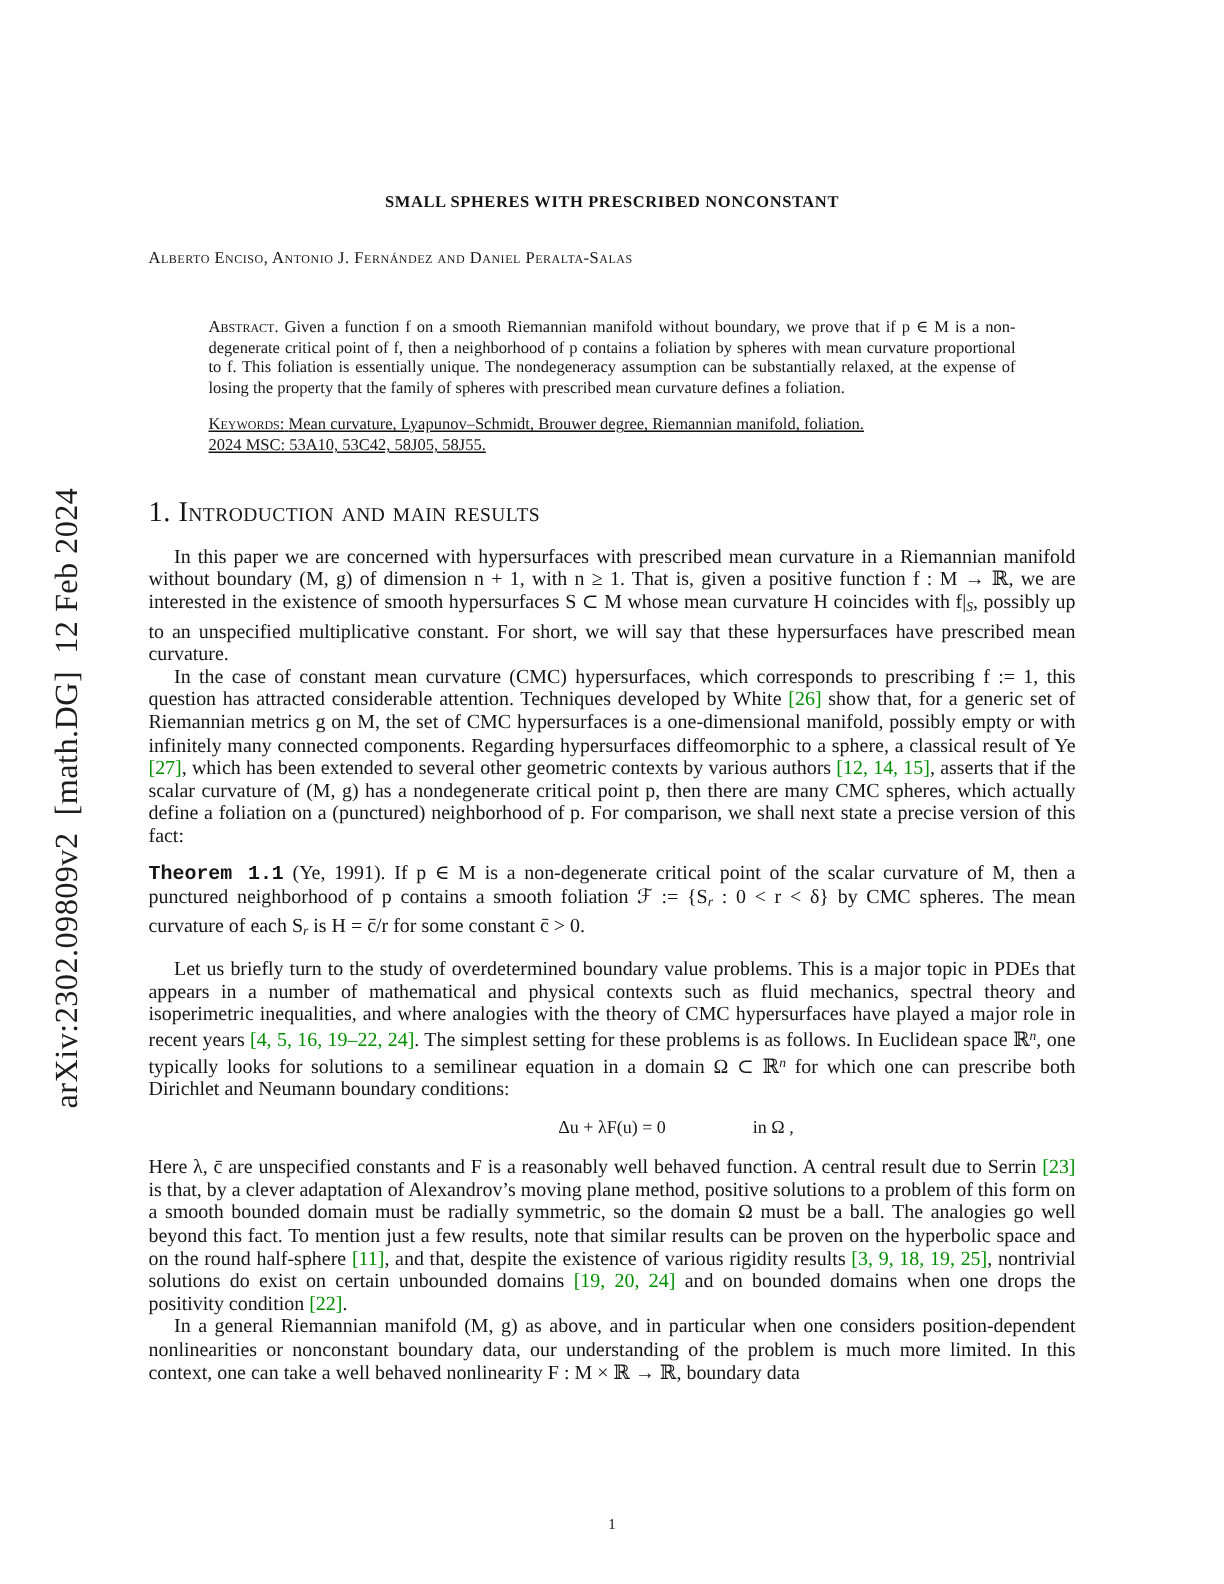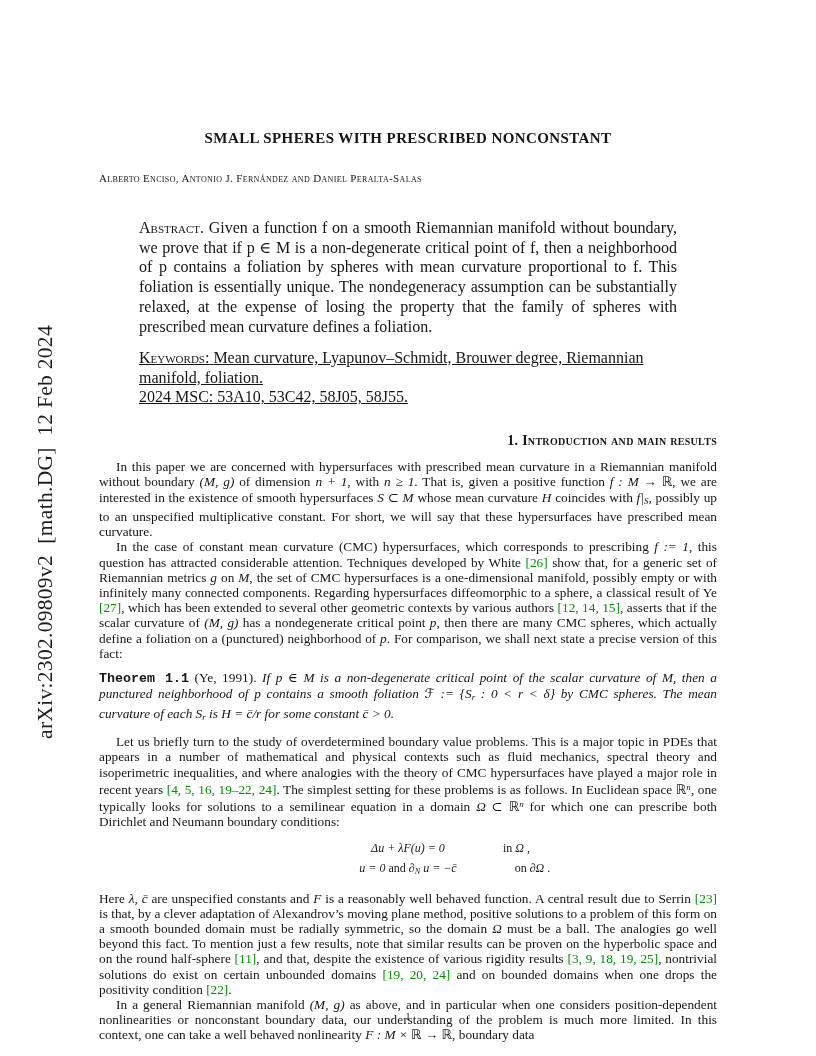--- a/index.html
+++ b/index.html
@@ -3,32 +3,32 @@
 <meta charset="utf-8">
 <style>
   * { margin:0; padding:0; box-sizing:border-box; }
   html,body { background:#ffffff; }
   .page {
     position:relative; width:816px; height:1056px; margin:0 auto;
     background:#ffffff; overflow:hidden; color:#151515;
     font-family:"Liberation Serif","DejaVu Serif",serif;
   }
   .content { width:618px; margin:0 auto; padding-top:128px; }
-  .title { font-size:15px; font-weight:bold; text-align:center; letter-spacing:.4px; line-height:1.45; }
+  .title { font-size:11px; font-weight:bold; text-align:center; letter-spacing:.4px; line-height:1.45; }
   .title-line { display:block; }
   .authors { text-align:left; margin-top:22px; font-size:11px; letter-spacing:.35px; }
   .sc { font-variant: small-caps; }
-  .abstract { width:538px; margin:34px auto 0 auto; font-size:16px; line-height:1.24; }
+  .abstract { width:538px; margin:34px auto 0 auto; font-size:11px; line-height:1.24; }
   .abs-text { text-align:justify; }
   .abs-keywords { margin-top:11px; text-align:left;text-decoration:underline; }
-  .section-heading { margin:26px 0 10px 0; text-align:right; font-size:14px; font-weight:bold; letter-spacing:.3px; }
+  .section-heading { margin:26px 0 10px 0; text-align:left; font-size:19px; font-weight:normal; letter-spacing:.3px; }
   .para { font-size:13.3px; line-height:15.2px; text-align:justify; }
   .indent { text-indent:17px; }
   .theorem { margin:9px 0; }
-  .seg-m, .seg-i { font-style:italic; font-family:"Liberation Serif","DejaVu Serif","DejaVu Sans",serif; }
+  .seg-m, .seg-i { font-family:"Liberation Serif","DejaVu Serif","DejaVu Sans",serif; }
   .seg-b { font-weight:bold;font-family:Liberation Mono, monospace; }
   .seg-cite { color:var(--cite,#008f00); }
   .seg-sub { font-size:.68em; vertical-align:-.25em; font-style:italic; }
   .seg-sup { font-size:.68em; vertical-align:.45em; font-style:italic; }
   .equations { margin:8px 0 9px 0; font-size:12px; }
   .eq-row { display:grid; grid-template-columns:1fr auto 1fr; align-items:baseline; line-height:20px; }
   .eq { text-align:center; }
   .cond { padding-left:58px; justify-self:start; }
   .arxiv-stamp {
     position:absolute; left:45px; top:532px;
@@ -64,25 +64,20 @@
     <p class="para indent"><span class="seg-plain">In the case of constant mean curvature (CMC) hypersurfaces, which corresponds to prescribing </span><span class="seg-m">f := 1</span><span class="seg-plain">, this question has attracted considerable attention. Techniques developed by White </span><span class="seg-cite">[26]</span><span class="seg-plain"> show that, for a generic set of Riemannian metrics </span><span class="seg-m">g</span><span class="seg-plain"> on </span><span class="seg-m">M</span><span class="seg-plain">, the set of CMC hypersurfaces is a one-dimensional manifold, possibly empty or with infinitely many connected components. Regarding hypersurfaces diffeomorphic to a sphere, a classical result of Ye </span><span class="seg-cite">[27]</span><span class="seg-plain">, which has been extended to several other geometric contexts by various authors </span><span class="seg-cite">[12, 14, 15]</span><span class="seg-plain">, asserts that if the scalar curvature of </span><span class="seg-m">(M, g)</span><span class="seg-plain"> has a nondegenerate critical point </span><span class="seg-m">p</span><span class="seg-plain">, then there are many CMC spheres, which actually define a foliation on a (punctured) neighborhood of </span><span class="seg-m">p</span><span class="seg-plain">. For comparison, we shall next state a precise version of this fact:</span></p>
     <p class="para theorem"><span class="seg-b">Theorem 1.1</span><span class="seg-plain"> (Ye, 1991). </span><span class="seg-i">If p ∈ M is a non-degenerate critical point of the scalar curvature of M, then a punctured neighborhood of p contains a smooth foliation ℱ := {S</span><span class="seg-sub">r</span><span class="seg-i"> : 0 &lt; r &lt; δ} by CMC spheres. The mean curvature of each S</span><span class="seg-sub">r</span><span class="seg-i"> is H = c̄/r for some constant c̄ &gt; 0.</span></p>
     <p class="para indent"><span class="seg-plain">Let us briefly turn to the study of overdetermined boundary value problems. This is a major topic in PDEs that appears in a number of mathematical and physical contexts such as fluid mechanics, spectral theory and isoperimetric inequalities, and where analogies with the theory of CMC hypersurfaces have played a major role in recent years </span><span class="seg-cite">[4, 5, 16, 19–22, 24]</span><span class="seg-plain">. The simplest setting for these problems is as follows. In Euclidean space </span><span class="seg-m">ℝ</span><span class="seg-sup">n</span><span class="seg-plain">, one typically looks for solutions to a semilinear equation in a domain </span><span class="seg-m">Ω ⊂ ℝ</span><span class="seg-sup">n</span><span class="seg-plain"> for which one can prescribe both Dirichlet and Neumann boundary conditions:</span></p>
 
     <div class="equations">
       <div class="eq-row">
         <span></span>
         <span class="eq"><span class="seg-m">Δu + λF(u) = 0</span></span>
         <span class="cond"><span class="seg-plain">in </span><span class="seg-m">Ω</span><span class="seg-plain"> ,</span></span>
       </div>
-      <div class="eq-row">
-        <span></span>
-        <span class="eq"><span class="seg-m">u = 0</span><span class="seg-plain">  and  </span><span class="seg-m">∂</span><span class="seg-sub">N</span><span class="seg-m"> u = −c̄</span></span>
-        <span class="cond"><span class="seg-plain">on </span><span class="seg-m">∂Ω</span><span class="seg-plain"> .</span></span>
-      </div>
     </div>
 
     <p class="para"><span class="seg-plain">Here </span><span class="seg-m">λ, c̄</span><span class="seg-plain"> are unspecified constants and </span><span class="seg-m">F</span><span class="seg-plain"> is a reasonably well behaved function. A central result due to Serrin </span><span class="seg-cite">[23]</span><span class="seg-plain"> is that, by a clever adaptation of Alexandrov’s moving plane method, positive solutions to a problem of this form on a smooth bounded domain must be radially symmetric, so the domain </span><span class="seg-m">Ω</span><span class="seg-plain"> must be a ball. The analogies go well beyond this fact. To mention just a few results, note that similar results can be proven on the hyperbolic space and on the round half-sphere </span><span class="seg-cite">[11]</span><span class="seg-plain">, and that, despite the existence of various rigidity results </span><span class="seg-cite">[3, 9, 18, 19, 25]</span><span class="seg-plain">, nontrivial solutions do exist on certain unbounded domains </span><span class="seg-cite">[19, 20, 24]</span><span class="seg-plain"> and on bounded domains when one drops the positivity condition </span><span class="seg-cite">[22]</span><span class="seg-plain">.</span></p>
     <p class="para indent"><span class="seg-plain">In a general Riemannian manifold </span><span class="seg-m">(M, g)</span><span class="seg-plain"> as above, and in particular when one considers position-dependent nonlinearities or nonconstant boundary data, our understanding of the problem is much more limited. In this context, one can take a well behaved nonlinearity </span><span class="seg-m">F : M × ℝ → ℝ</span><span class="seg-plain">, boundary data</span></p>
 
   </main>
 
   <div class="page-number">1</div>
 
 </div>

